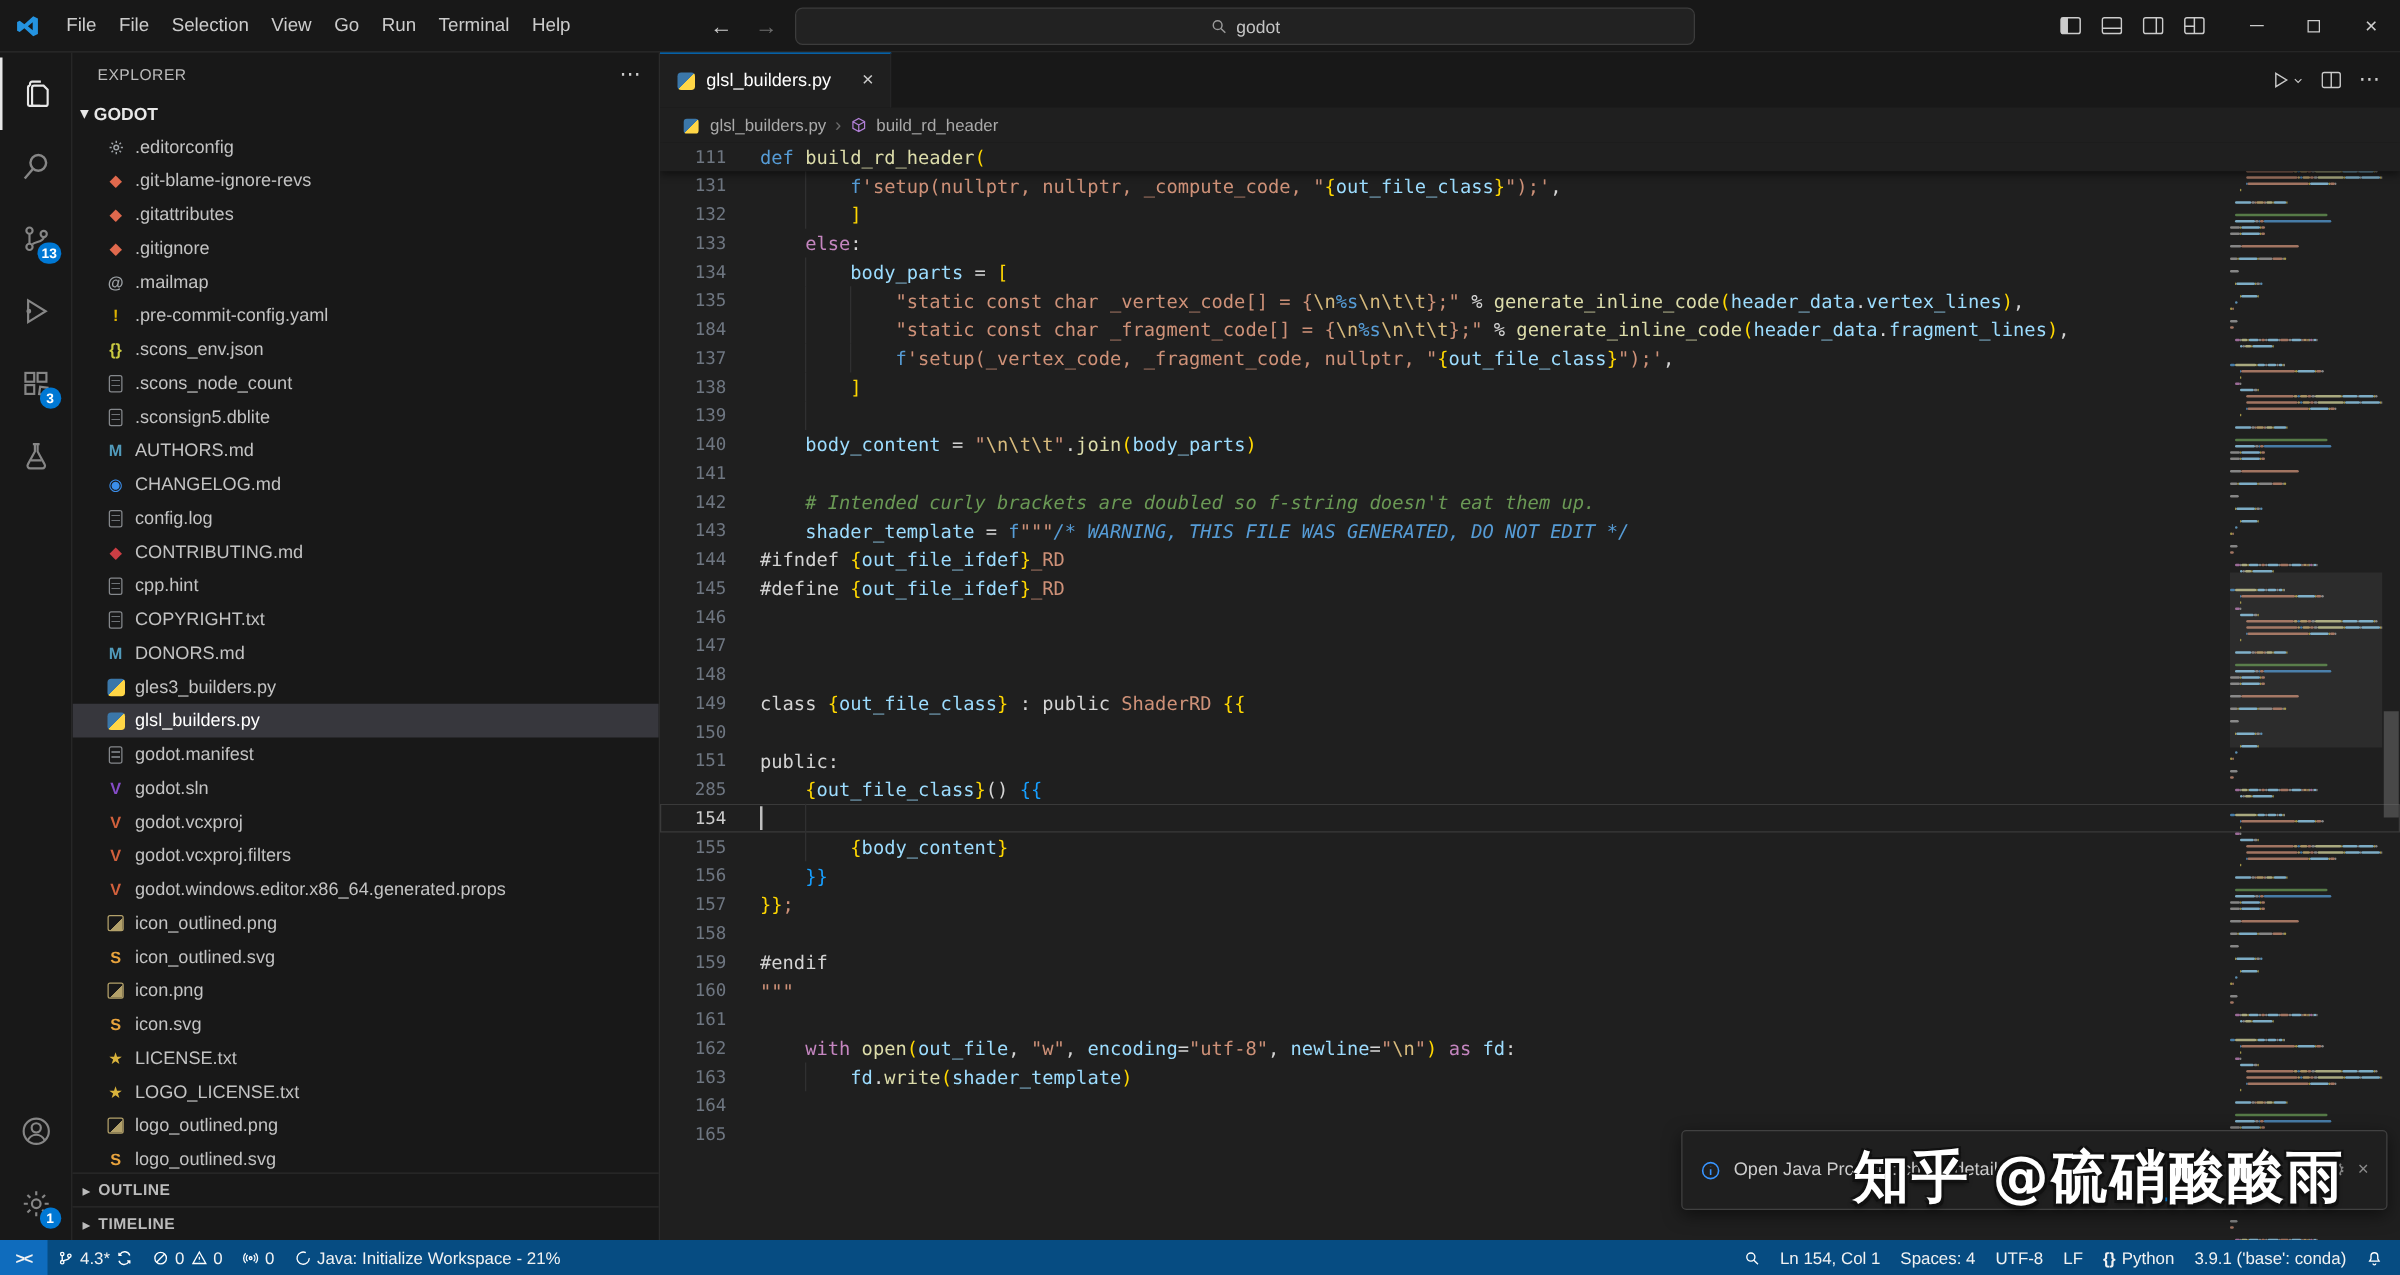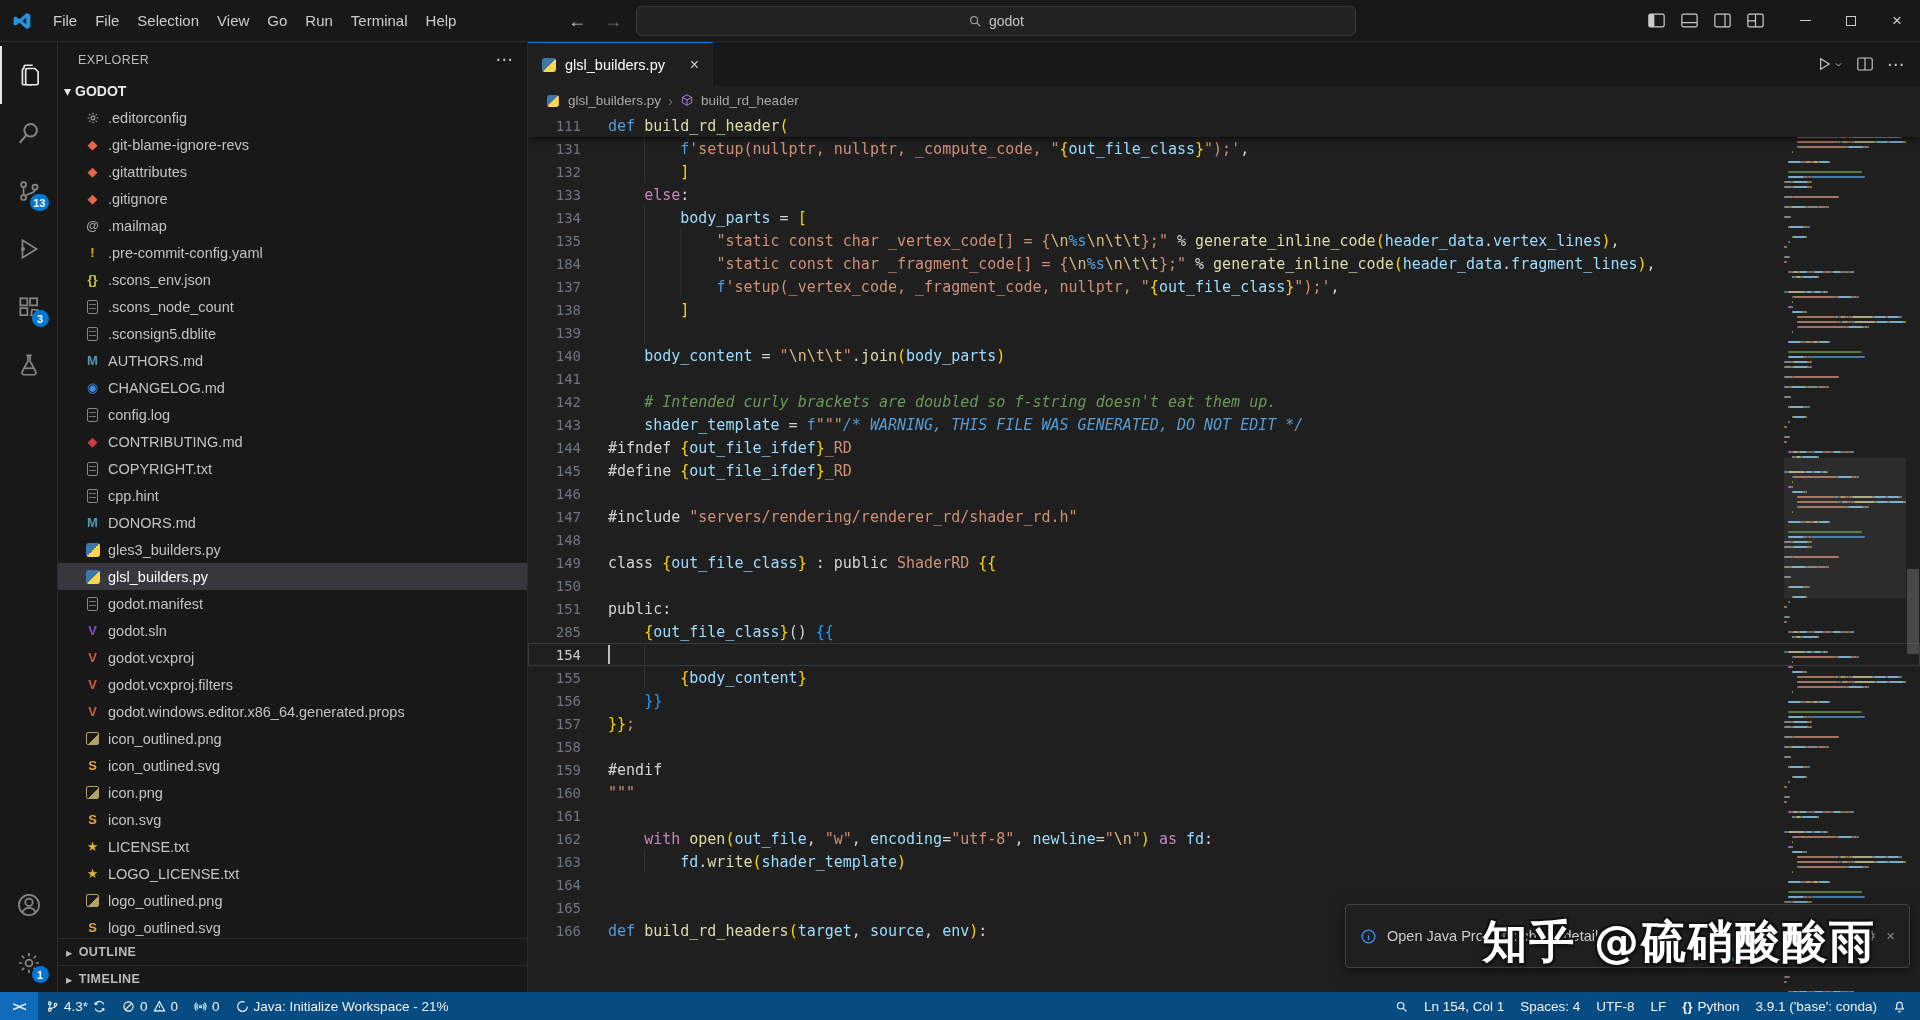--- a/index.html
+++ b/index.html
@@ -362,27 +362,27 @@
           <div class="file-row">
             <span class="file-ico">
               <span class="ic-glyph" style="color: rgb(204, 62, 68);">◆</span>
             </span>
             <span>CONTRIBUTING.md</span>
           </div>
           <div class="file-row">
             <span class="file-ico">
               <span class="ic-doc"></span>
             </span>
+            <span>cpp.hint</span>
+          </div>
+          <div class="file-row">
+            <span class="file-ico">
+              <span class="ic-doc"></span>
+            </span>
             <span>COPYRIGHT.txt</span>
-          </div>
-          <div class="file-row">
-            <span class="file-ico">
-              <span class="ic-doc"></span>
-            </span>
-            <span>cpp.hint</span>
           </div>
           <div class="file-row">
             <span class="file-ico">
               <span class="ic-glyph" style="color: rgb(81, 154, 186);">M</span>
             </span>
             <span>DONORS.md</span>
           </div>
           <div class="file-row">
             <span class="file-ico">
               <span class="ic-python"></span>
@@ -602,21 +602,20 @@
             <div class="code-row">
               <span class="gutter">145</span>
               <span class="code-text"><span class="tk-p">#define </span><span class="tk-b1">{</span><span class="tk-v">out_file_ifdef</span><span class="tk-b1">}</span><span class="tk-s">_RD</span></span>
             </div>
             <div class="code-row">
               <span class="gutter">146</span>
               <span class="code-text"></span>
             </div>
             <div class="code-row">
               <span class="gutter">147</span>
-              <span class="code-text"><span class="tk-p">#include </span><span class="tk-s">"servers/rendering/renderer_rd/shader_rd.h"</span></span>
             </div>
             <div class="code-row">
               <span class="gutter">148</span>
               <span class="code-text"></span>
             </div>
             <div class="code-row">
               <span class="gutter">149</span>
               <span class="code-text"><span class="tk-p">class </span><span class="tk-b1">{</span><span class="tk-v">out_file_class</span><span class="tk-b1">}</span><span class="tk-p"> : public </span><span class="tk-s">ShaderRD</span><span class="tk-p"> </span><span class="tk-b1">{{</span></span>
             </div>
             <div class="code-row">
@@ -675,24 +674,20 @@
               <span class="code-text"><span>        </span><span class="tk-v">fd</span><span class="tk-p">.</span><span class="tk-fn">write</span><span class="tk-b1">(</span><span class="tk-v">shader_template</span><span class="tk-b1">)</span></span>
               <span class="guide" style="left: 116px;"></span>
             </div>
             <div class="code-row">
               <span class="gutter">164</span>
               <span class="code-text"></span>
             </div>
             <div class="code-row">
               <span class="gutter">165</span>
               <span class="code-text"></span>
-            </div>
-            <div class="code-row">
-              <span class="gutter">166</span>
-              <span class="code-text"><span class="tk-k">def </span><span class="tk-fn">build_rd_headers</span><span class="tk-b1">(</span><span class="tk-v">target</span><span class="tk-p">, </span><span class="tk-v">source</span><span class="tk-p">, </span><span class="tk-v">env</span><span class="tk-b1">)</span><span class="tk-p">:</span></span>
             </div>
           </div>
         <div class="minimap" id="minimap">
           <div class="minimap-slider"></div>
         <div class="mm-row">
               <span class="mm-tok" style="width: 8.4px; background: transparent;"></span>
               <span class="mm-tok" style="width: 1.05px; background: rgb(86, 156, 214);"></span>
               <span class="mm-tok" style="width: 43.05px; background: rgb(206, 145, 120);"></span>
               <span class="mm-tok" style="width: 1.05px; background: rgb(205, 187, 86);"></span>
               <span class="mm-tok" style="width: 14.7px; background: rgb(156, 220, 254);"></span>

